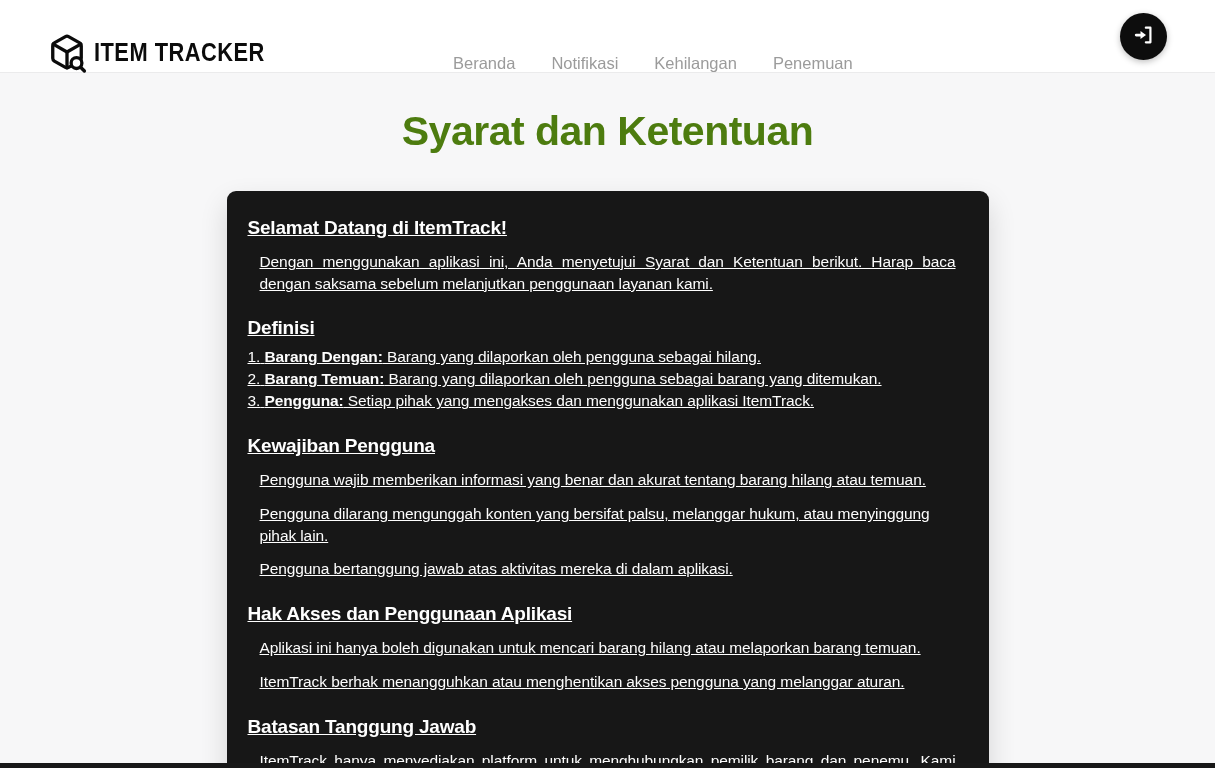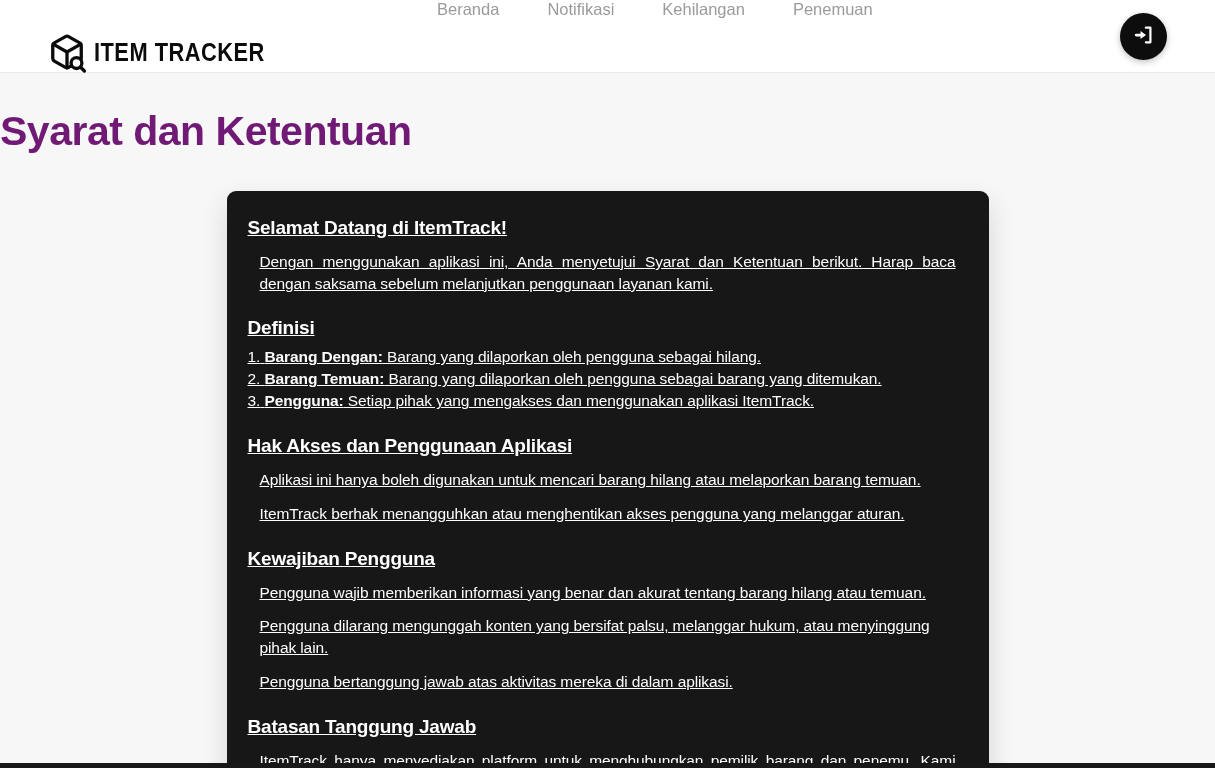--- a/index.html
+++ b/index.html
@@ -43,22 +43,22 @@
     font-size: 23px;
     font-weight: 900;
     color: #0b0b0b;
     letter-spacing: 0.5px;
     display: inline-block;
     transform: scale(0.95, 1.12);
     transform-origin: left center;
     white-space: nowrap;
   }
   nav.main-nav {
-    position: absolute; left: 437px; top: 0; height: 73px;
-    display: flex; align-items: flex-start; gap: 48px;
+    position: absolute; left: 453px; top: 0; height: 73px;
+    display: flex; align-items: flex-end; gap: 36px;
   }
   .nav-link {
     font-size: 16.5px;
     color: #9b9b9b;
     text-decoration: none;
     cursor: pointer;
     white-space: nowrap;
   }
   .login-btn {
     position: absolute; right: 48px; top: 13px;
@@ -67,23 +67,24 @@
     background: #0d0d0d;
     border: none;
     display: flex; align-items: center; justify-content: center;
     cursor: pointer;
     box-shadow: 0 2px 6px rgba(0,0,0,0.25);
   }
 
   
   .page-title {
     margin: 35px 0 16px;
+    text-align: center;
     font-size: 41px;
     font-weight: 800;
-    color: #701a75;
+    color: #4d7c0f;
     letter-spacing: -0.5px;
   }
 
   
   .terms-card {
     width: 762px;
     margin: 36px auto 0;
     background: #171717;
     border-radius: 9px;
     padding: 26px 21px 42px;
@@ -175,33 +176,33 @@
     <section class="terms-section">
       <h2>Definisi</h2>
       <ol class="def-list">
         <li><span>1.</span> <span class="term">Barang Dengan:</span><span> Barang yang dilaporkan oleh pengguna sebagai hilang.</span></li>
         <li><span>2.</span> <span class="term">Barang Temuan:</span><span> Barang yang dilaporkan oleh pengguna sebagai barang yang ditemukan.</span></li>
         <li><span>3.</span> <span class="term">Pengguna:</span><span> Setiap pihak yang mengakses dan menggunakan aplikasi ItemTrack.</span></li>
       </ol>
     </section>
 
     <section class="terms-section">
-      <h2>Hak Akses dan Penggunaan Aplikasi</h2>
-      <p>Aplikasi ini hanya boleh digunakan untuk mencari barang hilang atau melaporkan barang temuan.</p>
-      <p>ItemTrack berhak menangguhkan atau menghentikan akses pengguna yang melanggar aturan.</p>
-    </section>
-
-    <section class="terms-section">
       <h2>Kewajiban Pengguna</h2>
       <p>Pengguna wajib memberikan informasi yang benar dan akurat tentang barang hilang atau temuan.</p>
       <p>Pengguna dilarang mengunggah konten yang bersifat palsu, melanggar hukum, atau menyinggung pihak lain.</p>
       <p>Pengguna bertanggung jawab atas aktivitas mereka di dalam aplikasi.</p>
     </section>
 
     <section class="terms-section">
+      <h2>Hak Akses dan Penggunaan Aplikasi</h2>
+      <p>Aplikasi ini hanya boleh digunakan untuk mencari barang hilang atau melaporkan barang temuan.</p>
+      <p>ItemTrack berhak menangguhkan atau menghentikan akses pengguna yang melanggar aturan.</p>
+    </section>
+
+    <section class="terms-section">
       <h2>Batasan Tanggung Jawab</h2>
       <p class="justify">ItemTrack hanya menyediakan platform untuk menghubungkan pemilik barang dan penemu. Kami tidak bertanggung jawab atas klaim kepemilikan yang salah atau kesalahpahaman antara pengguna.</p>
     </section>
 
   </div>
 </main>
 
 <div class="footer-bar"></div>
 
 </body></html>

